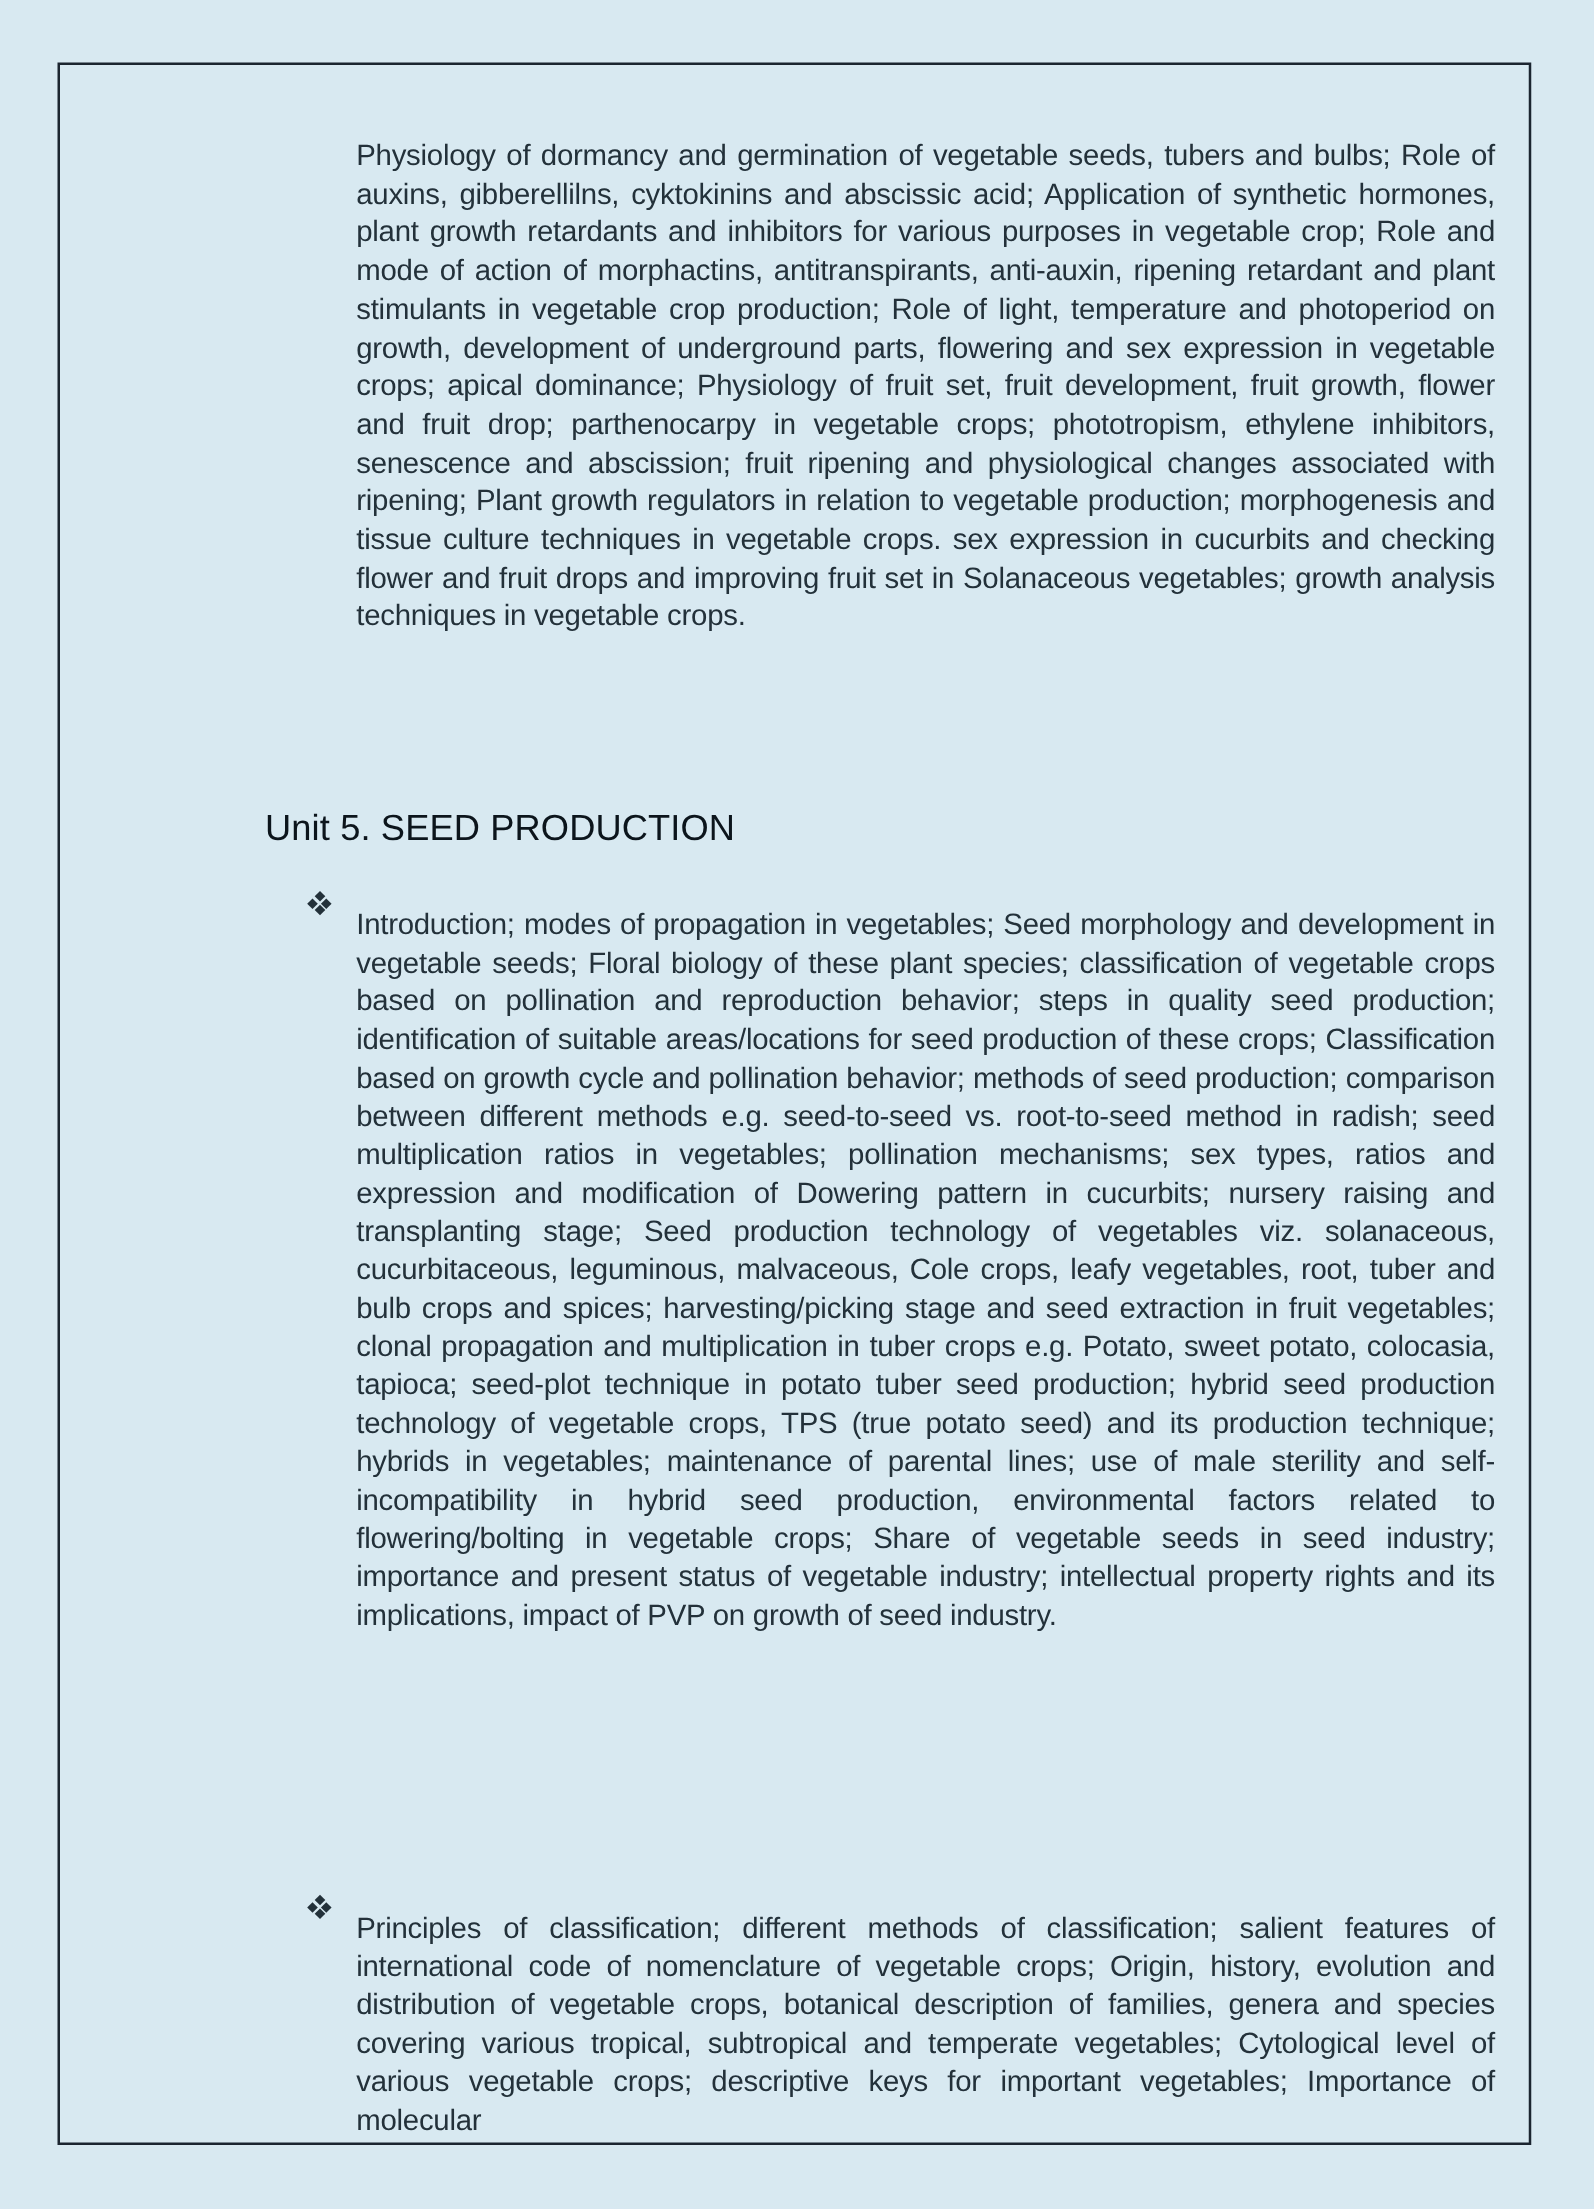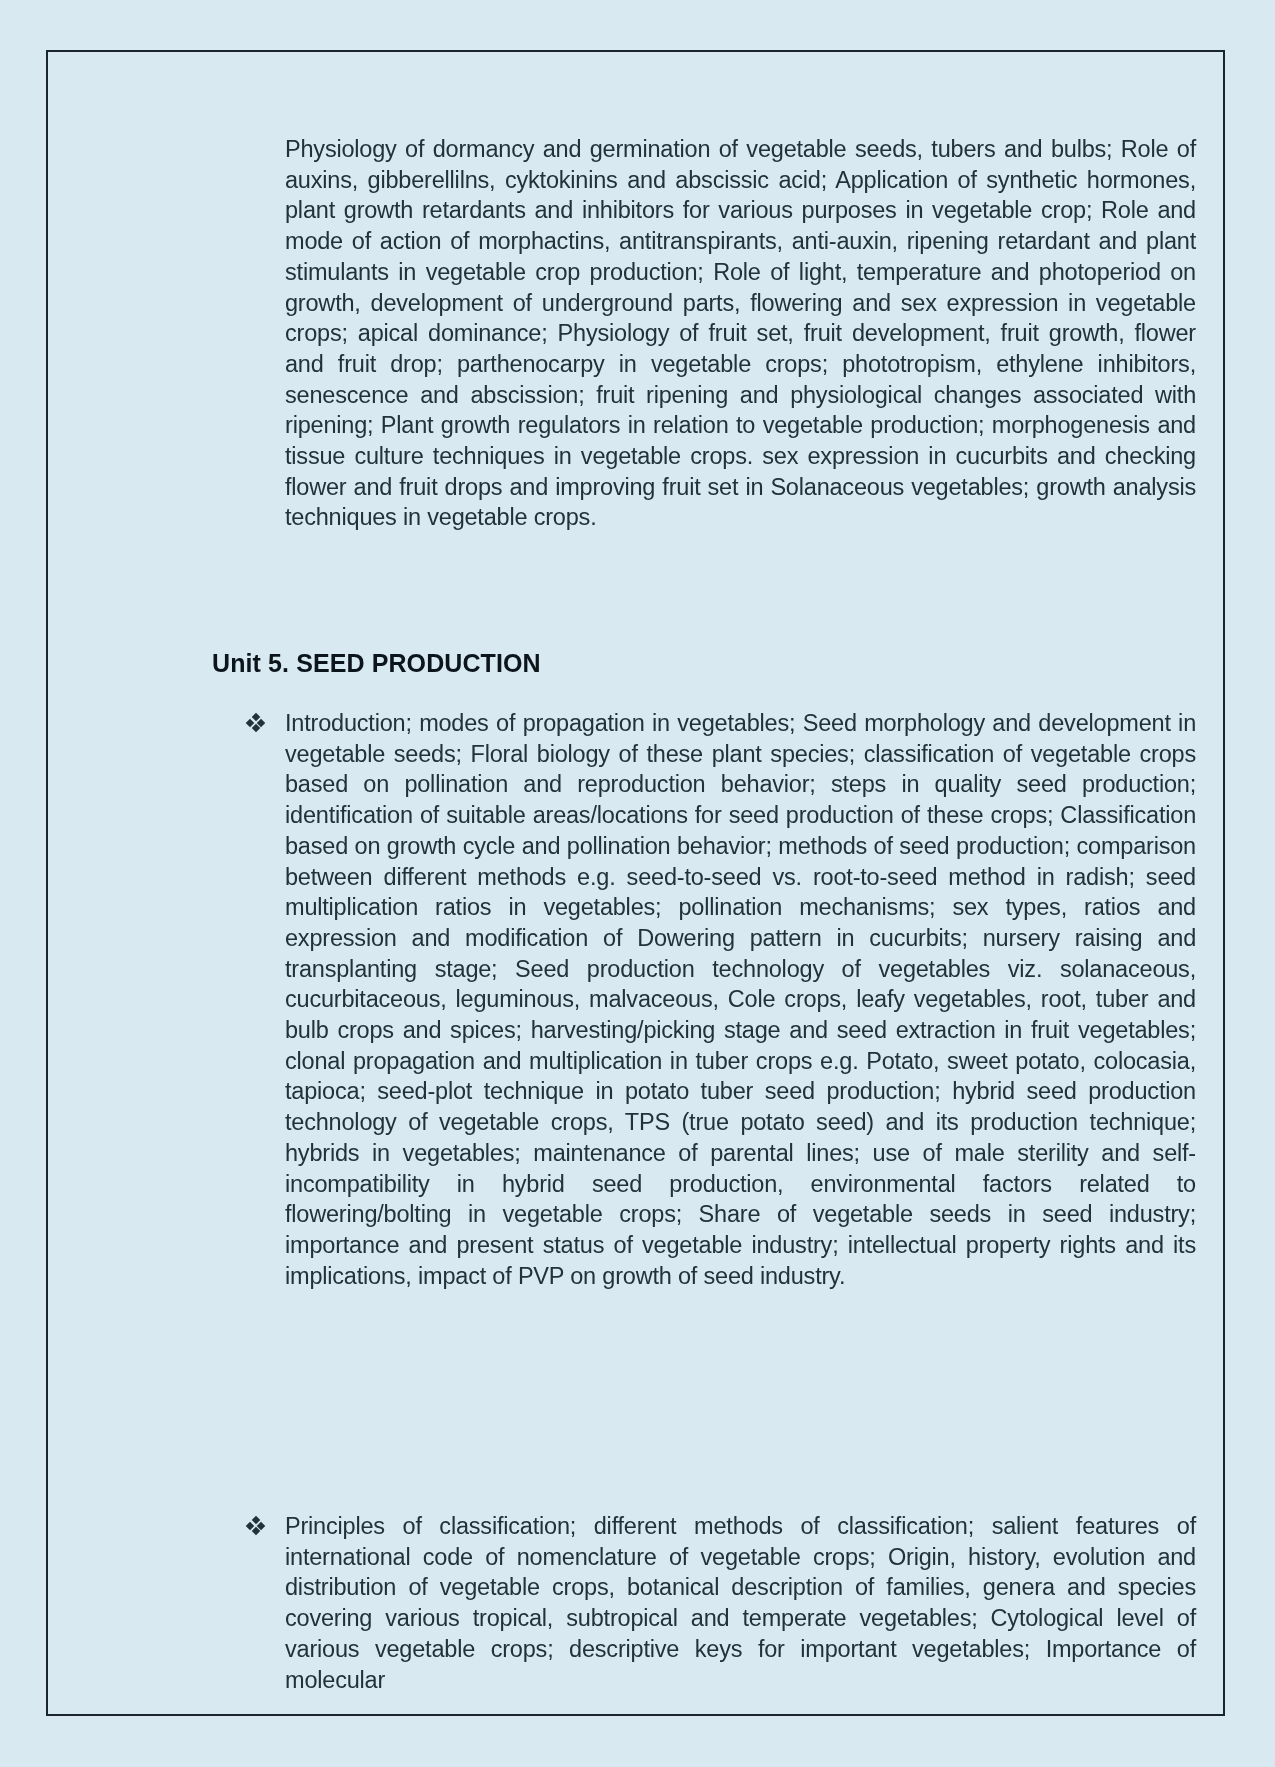--- a/index.html
+++ b/index.html
@@ -29,37 +29,37 @@
   }
   .para {
     position: absolute;
     width: 911px;
     font-size: 23.5px;
     line-height: 30.7px;
     letter-spacing: -0.2px;
     text-align: justify;
     color: var(--text-color);
   }
-  .intro-para { left: 237px; top: 82px; }
+  .intro-para { left: 237px; top: 57px; }
   .unit-heading {
     position: absolute;
     left: 164px;
-    font-size: 25px;
+    font-size: 29px;
     line-height: 31px;
-    font-weight: bold;
+    font-weight: normal;
     letter-spacing: 0.1px;
     color: var(--heading-color);
     white-space: nowrap;
   }
   .heading-unit5 { top: 596px; }
   .heading-unit6 { top: 1394px; }
   .bullet-row { position: absolute; left: 197px; }
   .bullet-row-1 { top: 656px; }
   .bullet-row-2 { top: 1459px; }
-  .bullet-row .para { position: static; margin-left: 40px; }
+  .bullet-row .para { position: static; margin-left: 40px; margin-top: 16px; }
   .diamond-bullet {
     position: absolute;
     left: 2px;
     top: 6px;
     width: 17px;
     height: 17px;
   }
   .diamond-bullet i {
     position: absolute;
     width: 6px;

